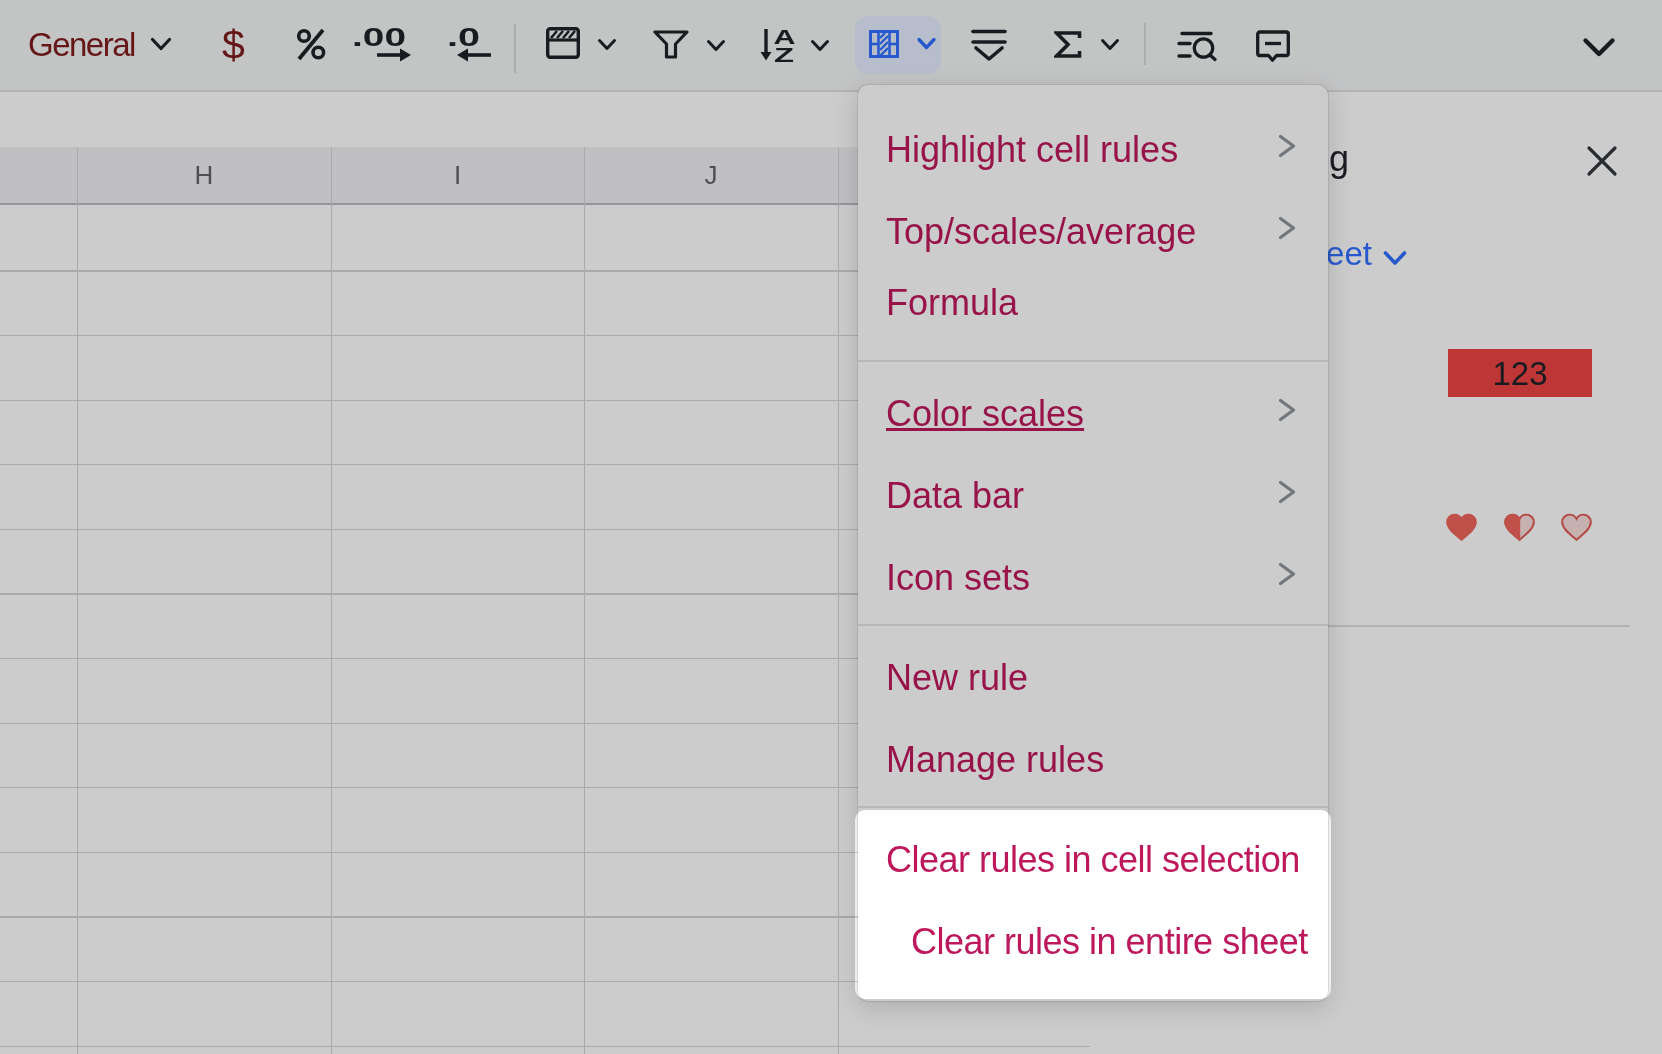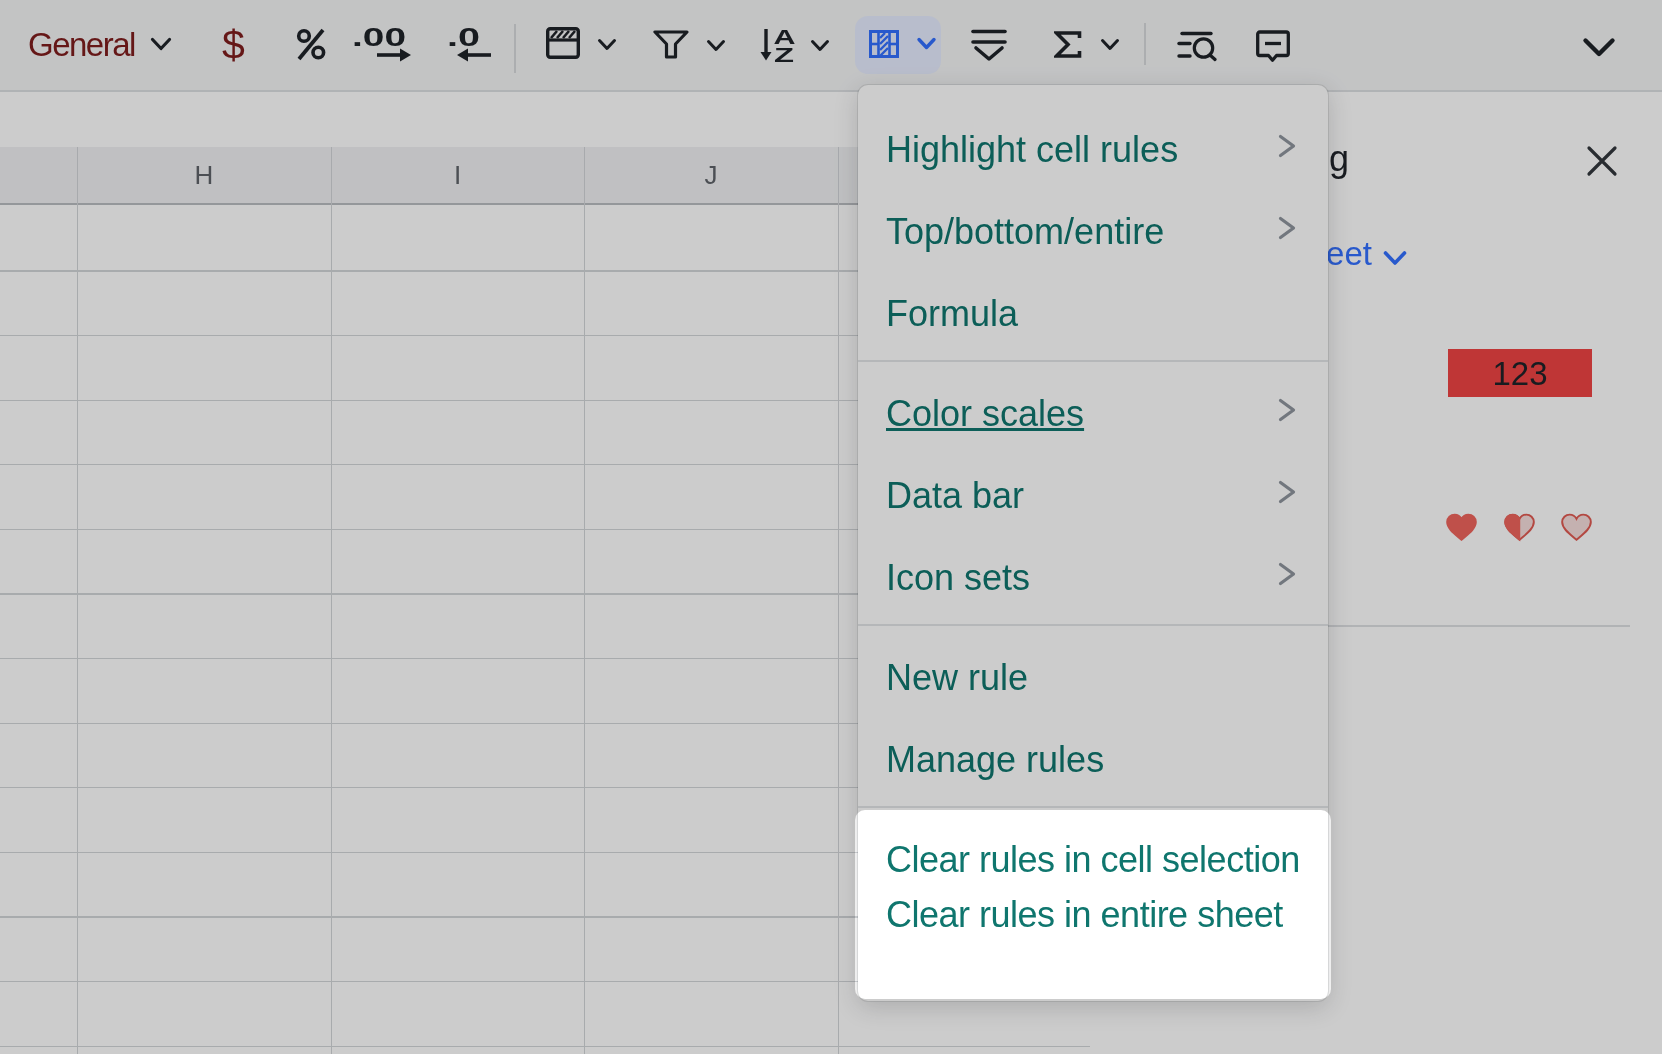--- a/index.html
+++ b/index.html
@@ -18,21 +18,21 @@
   .ghl{position:absolute;top:0;font-size:26px;color:#5f6369;line-height:56px;text-align:center;}
   .vline{position:absolute;top:0;width:1.4px;background:#d3d6d9;height:907px;}
   .hvline{position:absolute;top:0;width:1.4px;background:#d2d5d9;height:58px;}
   .rows{position:absolute;left:0;top:60px;width:1662px;height:847px;
     background:repeating-linear-gradient(to bottom,transparent 0px,transparent 63.4px,#d3d6d9 63.4px,#d3d6d9 64.6px);}
   
   .panel{left:1090px;top:94px;width:572px;height:960px;background:#fff;}
   
   .menu{left:858px;top:85px;width:470px;height:916px;background:#fff;border-radius:10px;
     box-shadow:0 0 0 1px rgba(31,35,41,0.10),0 6px 24px rgba(31,35,41,0.18);}
-  .mi{position:absolute;left:0;width:470px;height:82px;font-size:36px;color:#0f766e;line-height:87px;padding-left:28px;box-sizing:border-box;}
+  .mi{position:absolute;left:0;width:470px;height:82px;font-size:36px;color:#be185d;line-height:87px;padding-left:28px;box-sizing:border-box;}
   .mdiv{position:absolute;left:0;width:470px;height:2px;background:#e3e5e8;}
   .mchev{position:absolute;right:30px;}
   
   .ovl{position:absolute;left:855px;top:810px;width:476px;height:189px;border-radius:10px;
     box-shadow:0 0 0 4000px rgba(0,0,0,0.2);}
 </style>
 </head>
 <body>
 <div class="stage">
 
@@ -191,40 +191,40 @@
     <svg class="abs" style="left:1582px;top:36.5px;" width="34" height="21" viewBox="0 0 34 21">
         <polyline points="3.5,3.5 17,17 30.5,3.5" fill="none" stroke="#1f2329" stroke-width="4.4" stroke-linecap="round" stroke-linejoin="round"></polyline>
       </svg>
   </div>
 
   <div class="abs menu" id="menu">
     <div class="mi" style="top:21px;">Highlight cell rules</div>
     <svg class="mchev" style="top:48px;" width="21" height="26" viewBox="0 0 21 26">
         <polyline points="3.5,3.5 16.5,13 3.5,22.5" fill="none" stroke="#8f959e" stroke-width="3.2" stroke-linecap="round" stroke-linejoin="round"></polyline>
       </svg>
-    <div class="mi" style="top:103px;">Top/bottom/entire</div>
+    <div class="mi" style="top:103px;">Top/scales/average</div>
     <svg class="mchev" style="top:130px;" width="21" height="26" viewBox="0 0 21 26">
         <polyline points="3.5,3.5 16.5,13 3.5,22.5" fill="none" stroke="#8f959e" stroke-width="3.2" stroke-linecap="round" stroke-linejoin="round"></polyline>
       </svg>
-    <div class="mi" style="top:185px;">Formula</div>
+    <div class="mi" style="top:174px;">Formula</div>
     <div class="mdiv" style="top:275px;"></div>
     <div class="mi" style="top:285px;text-decoration:underline;">Color scales</div>
     <svg class="mchev" style="top:312px;" width="21" height="26" viewBox="0 0 21 26">
         <polyline points="3.5,3.5 16.5,13 3.5,22.5" fill="none" stroke="#8f959e" stroke-width="3.2" stroke-linecap="round" stroke-linejoin="round"></polyline>
       </svg>
     <div class="mi" style="top:367px;">Data bar</div>
     <svg class="mchev" style="top:394px;" width="21" height="26" viewBox="0 0 21 26">
         <polyline points="3.5,3.5 16.5,13 3.5,22.5" fill="none" stroke="#8f959e" stroke-width="3.2" stroke-linecap="round" stroke-linejoin="round"></polyline>
       </svg>
     <div class="mi" style="top:449px;">Icon sets</div>
     <svg class="mchev" style="top:476px;" width="21" height="26" viewBox="0 0 21 26">
         <polyline points="3.5,3.5 16.5,13 3.5,22.5" fill="none" stroke="#8f959e" stroke-width="3.2" stroke-linecap="round" stroke-linejoin="round"></polyline>
       </svg>
     <div class="mdiv" style="top:539px;"></div>
     <div class="mi" style="top:631px;">Manage rules</div>
     <div class="mi" style="top:549px;">New rule</div>
     <div class="mdiv" style="top:721px;"></div>
     <div class="mi" style="top:731px;letter-spacing:-0.5px;">Clear rules in cell selection</div>
-    <div class="mi" style="top:786px;letter-spacing:-0.5px;">Clear rules in entire sheet</div>
+    <div class="mi" style="top:813px;letter-spacing:-0.5px;margin-left:25px;">Clear rules in entire sheet</div>
   </div>
 
   <div class="ovl"></div>
 </div>
 
 </body></html>

